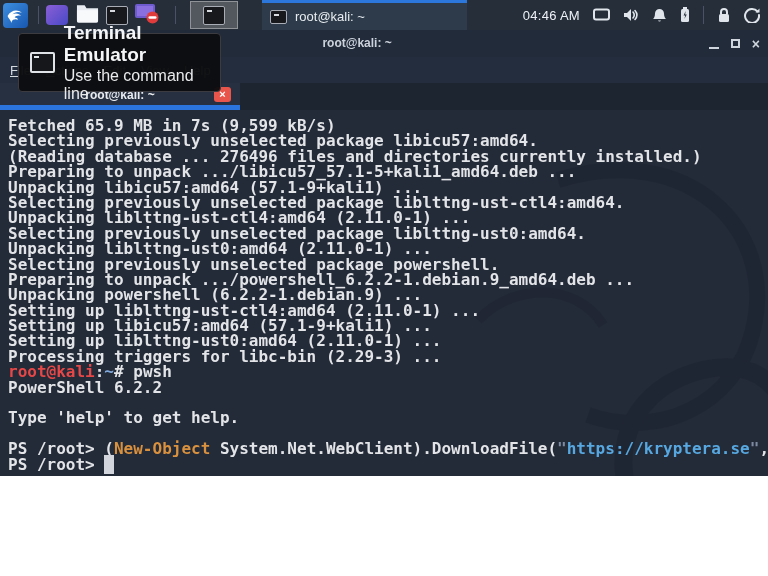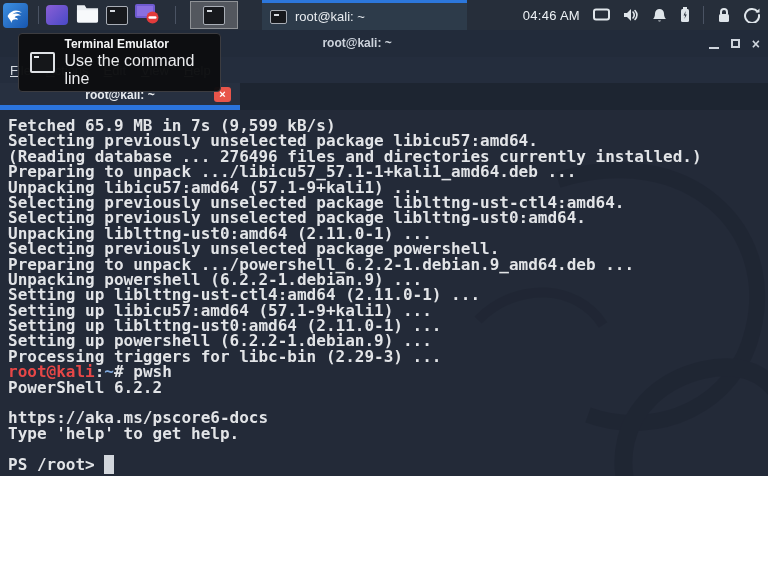--- a/index.html
+++ b/index.html
@@ -58,21 +58,21 @@
   .c-string { color:#57a8e0; }
   .c-quote { color:#7c8ba0; }
   .c-cursor { background:#d2d6dc; }
 
   
   .tooltip { position:absolute; left:18px; top:33px; width:203px; height:59px; background:rgba(12,13,16,.97);
              border:1px solid #3c3c40; border-radius:4px; z-index:10; display:flex; align-items:center; padding-left:11px; }
   .tt-icon { width:26px; height:21px; background:#151修71a; background:#15171a; border:2px solid #dfe2e6; border-radius:2px; position:relative; }
   .tt-icon::after { content:""; position:absolute; left:2px; top:2px; width:5px; height:2px; background:#e6e9ec; }
   .tt-text { margin-left:9px; }
-  .tt-title { font-size:12px; font-weight:bold; color:#f4f5f6; }
+  .tt-title { font-size:19px; font-weight:bold; color:#f4f5f6; }
   .tt-sub { font-size:16px; color:#e9eaec; margin-top:1px; }
 </style>
 </head>
 <body>
 
 <div class="screen">
 
   <div class="panel">
     <div class="kali-btn">
       <span>
@@ -189,39 +189,39 @@
     <div class="term">
       <svg class="watermark" width="430" height="430" viewBox="0 0 430 430">
         <path d="M200 60 C 330 20 420 110 395 210 C 378 285 300 320 230 295" stroke="#1d2330" stroke-width="16" fill="none"></path>
         <path d="M300 420 C 240 360 260 270 345 250 C 400 238 430 270 430 310" stroke="#1d2330" stroke-width="18" fill="none"></path>
         <path d="M120 200 C 160 160 220 165 245 205" stroke="#1e2431" stroke-width="10" fill="none"></path>
       </svg>
       <div class="term-lines">
           <div class="tline"><span>Fetched 65.9 MB in 7s (9,599 kB/s)</span></div>
           <div class="tline"><span>Selecting previously unselected package libicu57:amd64.</span></div>
           <div class="tline"><span>(Reading database ... 276496 files and directories currently installed.)</span></div>
-          <div class="tline"><span>Preparing to unpack .../libicu57_57.1-1+kali1_amd64.deb ...</span></div>
+          <div class="tline"><span>Preparing to unpack .../libicu57_57.1-5+kali1_amd64.deb ...</span></div>
           <div class="tline"><span>Unpacking libicu57:amd64 (57.1-9+kali1) ...</span></div>
           <div class="tline"><span>Selecting previously unselected package liblttng-ust-ctl4:amd64.</span></div>
+          <div class="tline"><span>Unpacking liblttng-ust-ctl4:amd64 (2.11.0-1) ...</span></div>
           <div class="tline"><span>Selecting previously unselected package liblttng-ust0:amd64.</span></div>
           <div class="tline"><span>Unpacking liblttng-ust0:amd64 (2.11.0-1) ...</span></div>
           <div class="tline"><span>Selecting previously unselected package powershell.</span></div>
           <div class="tline"><span>Preparing to unpack .../powershell_6.2.2-1.debian.9_amd64.deb ...</span></div>
           <div class="tline"><span>Unpacking powershell (6.2.2-1.debian.9) ...</span></div>
           <div class="tline"><span>Setting up liblttng-ust-ctl4:amd64 (2.11.0-1) ...</span></div>
           <div class="tline"><span>Setting up libicu57:amd64 (57.1-9+kali1) ...</span></div>
           <div class="tline"><span>Setting up liblttng-ust0:amd64 (2.11.0-1) ...</span></div>
-          <div class="tline"><span>Setting up powershell (6.2.2-1.debian.9) ...</span></div>
           <div class="tline"><span>Processing triggers for libc-bin (2.29-3) ...</span></div>
           <div class="tline"><span class="c-red">root@kali</span><span>:</span><span class="c-blue">~</span><span># pwsh</span></div>
           <div class="tline"><span>PowerShell 6.2.2</span></div>
           <div class="tline">&nbsp;</div>
-          <div class="tline"><span>https://aka.ms/pscore6-docs</span></div>
           <div class="tline"><span>Type 'help' to get help.</span></div>
           <div class="tline">&nbsp;</div>
+          <div class="tline"><span>PS /root&gt; (</span><span class="c-orange">New-Object</span><span> System.Net.WebClient).DownloadFile(</span><span class="c-quote">"</span><span class="c-string">https://kryptera.se</span><span class="c-quote">"</span><span>, </span><span class="c-quote">"</span><span class="c-string">test.html</span><span class="c-quote">"</span><span>)</span></div>
           <div class="tline"><span>PS /root&gt; </span><span class="c-cursor"> </span></div>
         </div>
     </div>
   </div>
 
   <div class="tooltip">
     <span class="tt-icon"></span>
     <span class="tt-text">
       <span class="tt-title" style="display:block;">Terminal Emulator</span>
       <span class="tt-sub" style="display:block;">Use the command line</span>

